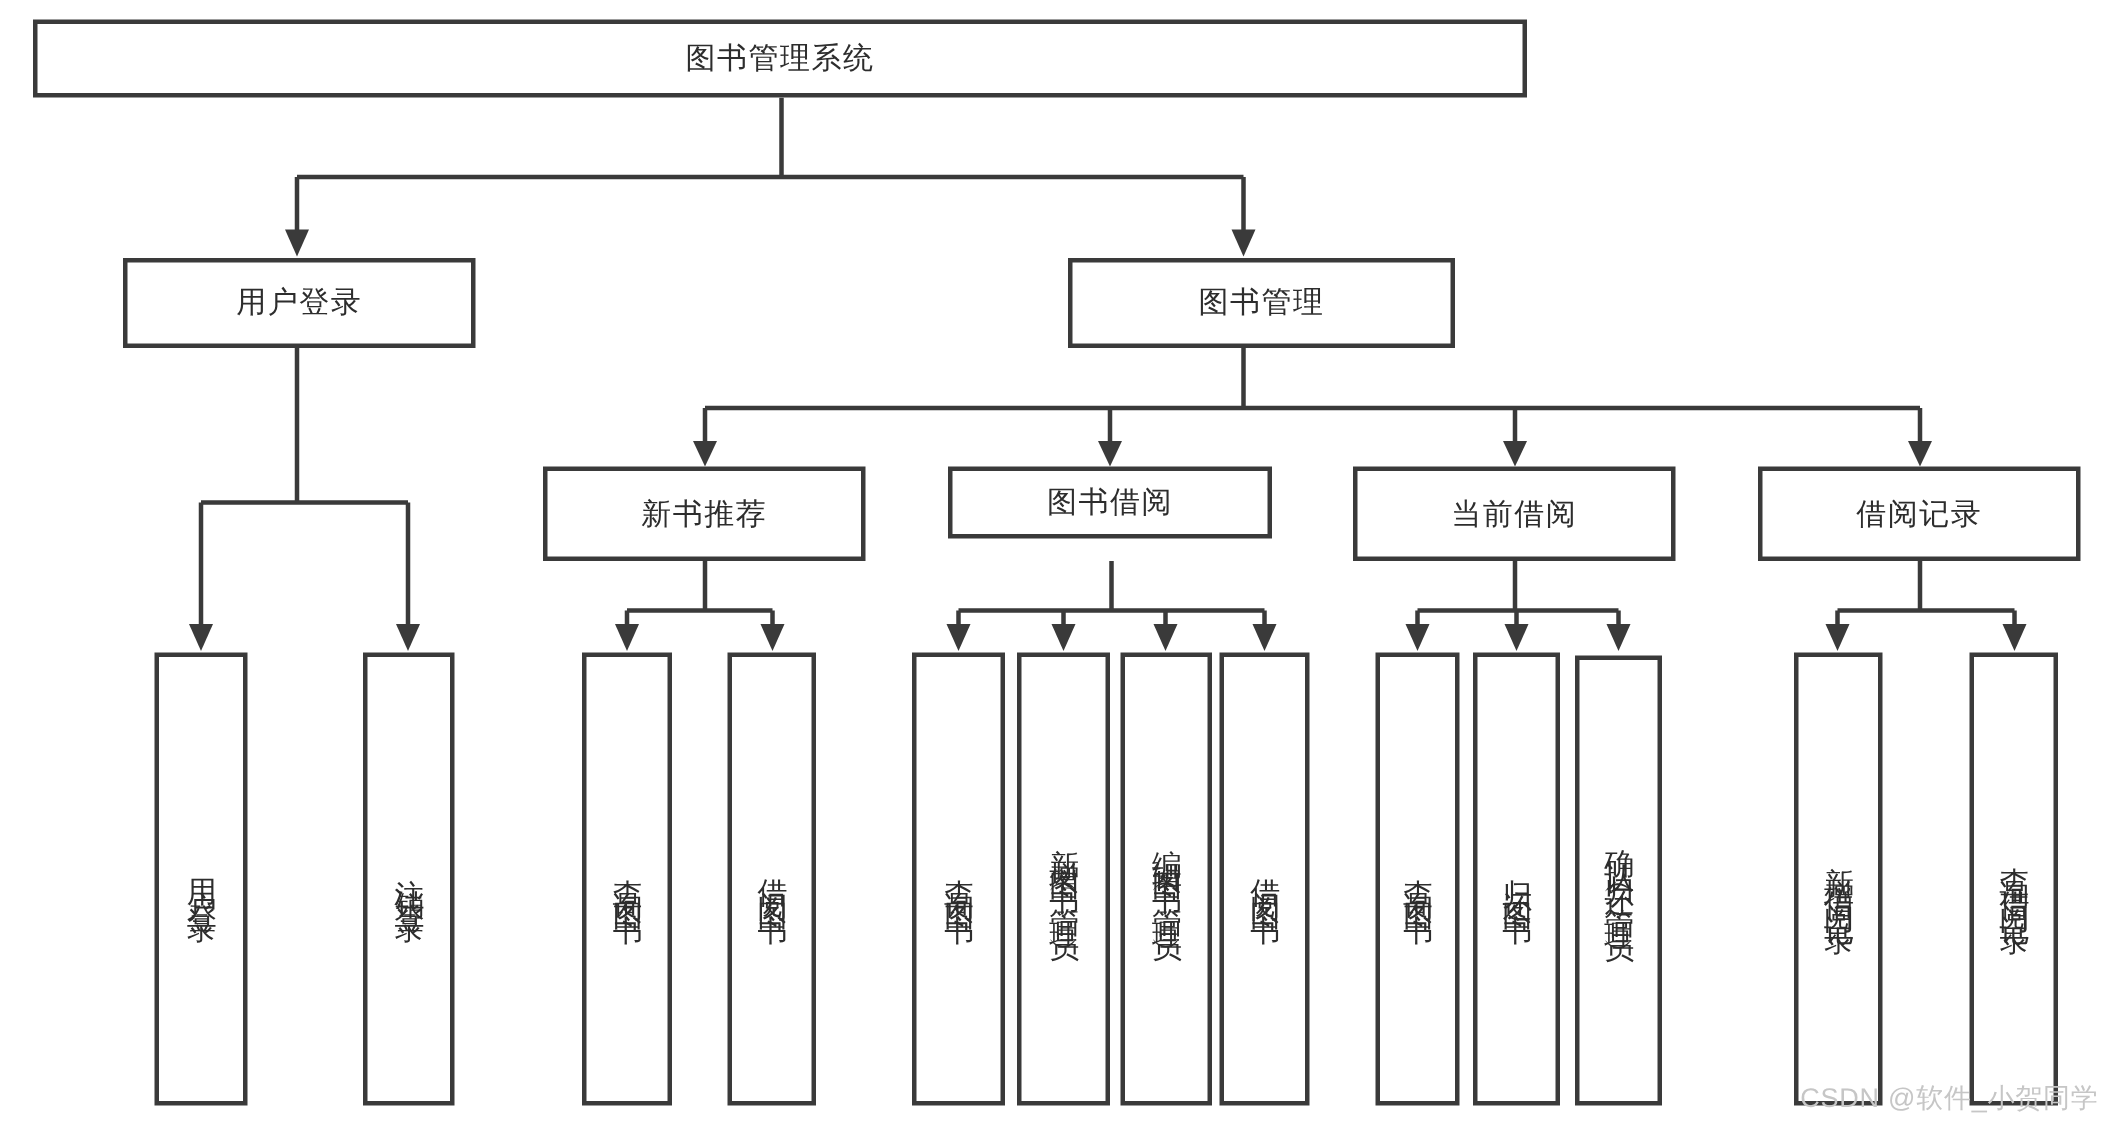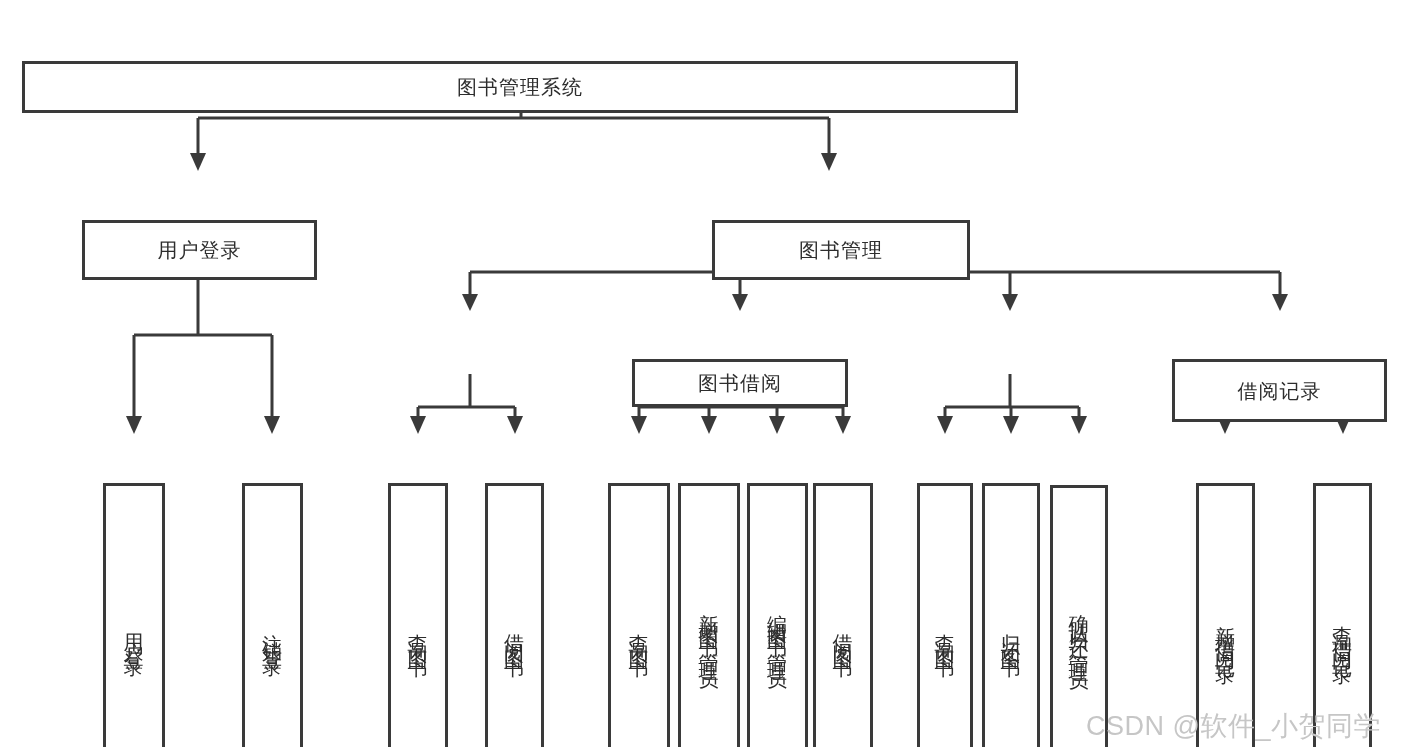--- a/index.html
+++ b/index.html
@@ -20,33 +20,32 @@
     border: 3px solid var(--line, #3a3a3a);
     background: var(--box-fill, #ffffff);
     color: var(--text, #2d2d2d);
     display: flex;
     align-items: center;
     justify-content: center;
     font-size: 20px;
     letter-spacing: 1px;
     line-height: 1;
     text-align: center;
-    margin-top: 48px;
   }
   .vert {
     writing-mode: vertical-rl;
     text-orientation: mixed;
     letter-spacing: 8px;
     padding: 12px 0;
   }
   .watermark {
     position: absolute;
-    right: 24px;
+    right: 6px;
     bottom: 3px;
-    font-size: 27px;
+    font-size: 18px;
     letter-spacing: 0.5px;
     color: var(--watermark-color, #c6c6c6);
     z-index: 5;
     white-space: nowrap;
   }
 </style>
 </head>
 <body>
 
 <div class="stage">
@@ -92,21 +91,23 @@
       <polygon class="arrow" points="1217,416 1233,416 1225,434"></polygon>
       <polygon class="arrow" points="1335,416 1351,416 1343,434"></polygon>
     </g>
   </svg>
 
   <div class="box" style="left:22px;top:13px;width:996px;height:52px">图书管理系统</div>
 
   <div class="box" style="left:82px;top:172px;width:235px;height:60px">用户登录</div>
   <div class="box" style="left:712px;top:172px;width:258px;height:60px">图书管理</div>
 
+  <div class="box" style="left:362px;top:311px;width:215px;height:63px">新书推荐</div>
   <div class="box" style="left:632px;top:311px;width:216px;height:48px">图书借阅</div>
+  <div class="box" style="left:902px;top:311px;width:215px;height:63px">当前借阅</div>
   <div class="box" style="left:1172px;top:311px;width:215px;height:63px">借阅记录</div>
 
   <div class="box vert" style="left:103px;top:435px;width:62px;height:302px">用户登录</div>
   <div class="box vert" style="left:242px;top:435px;width:61px;height:302px">注销登录</div>
 
   <div class="box vert" style="left:388px;top:435px;width:60px;height:302px">查询图书</div>
   <div class="box vert" style="left:485px;top:435px;width:59px;height:302px">借阅图书</div>
 
   <div class="box vert" style="left:608px;top:435px;width:62px;height:302px">查询图书</div>
   <div class="box vert" style="left:678px;top:435px;width:62px;height:302px">新增图书（管理员）</div>

